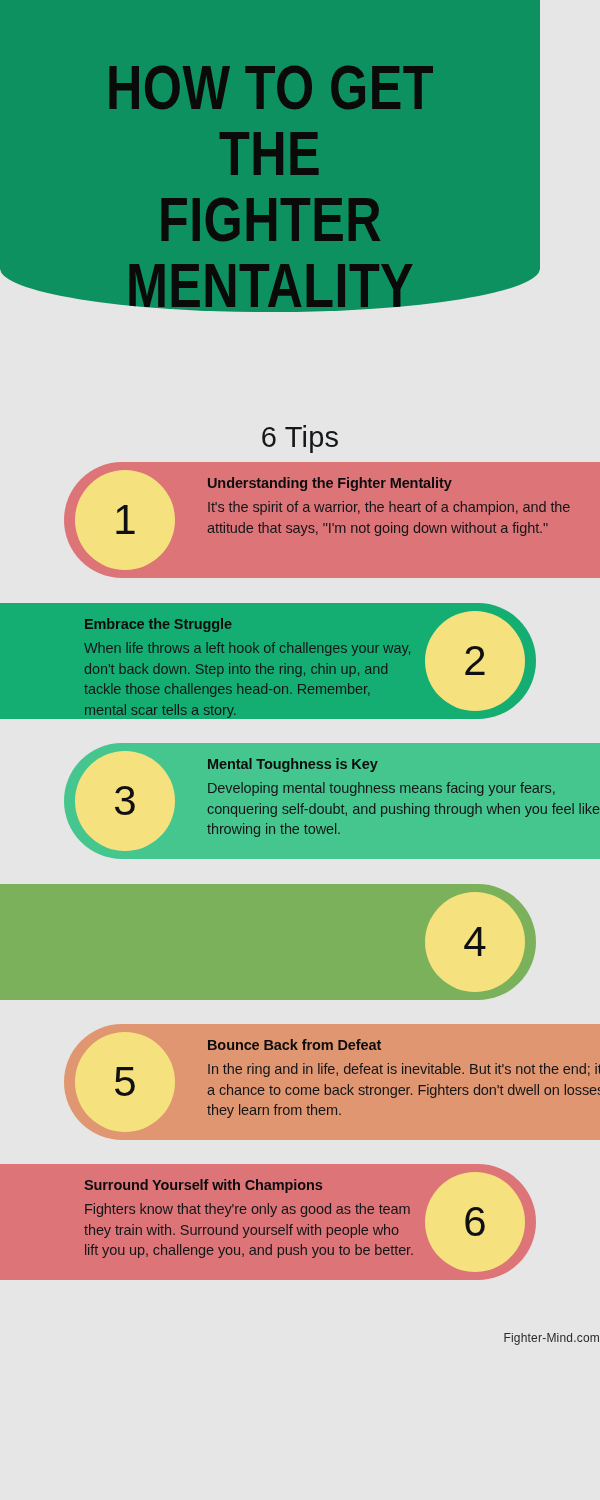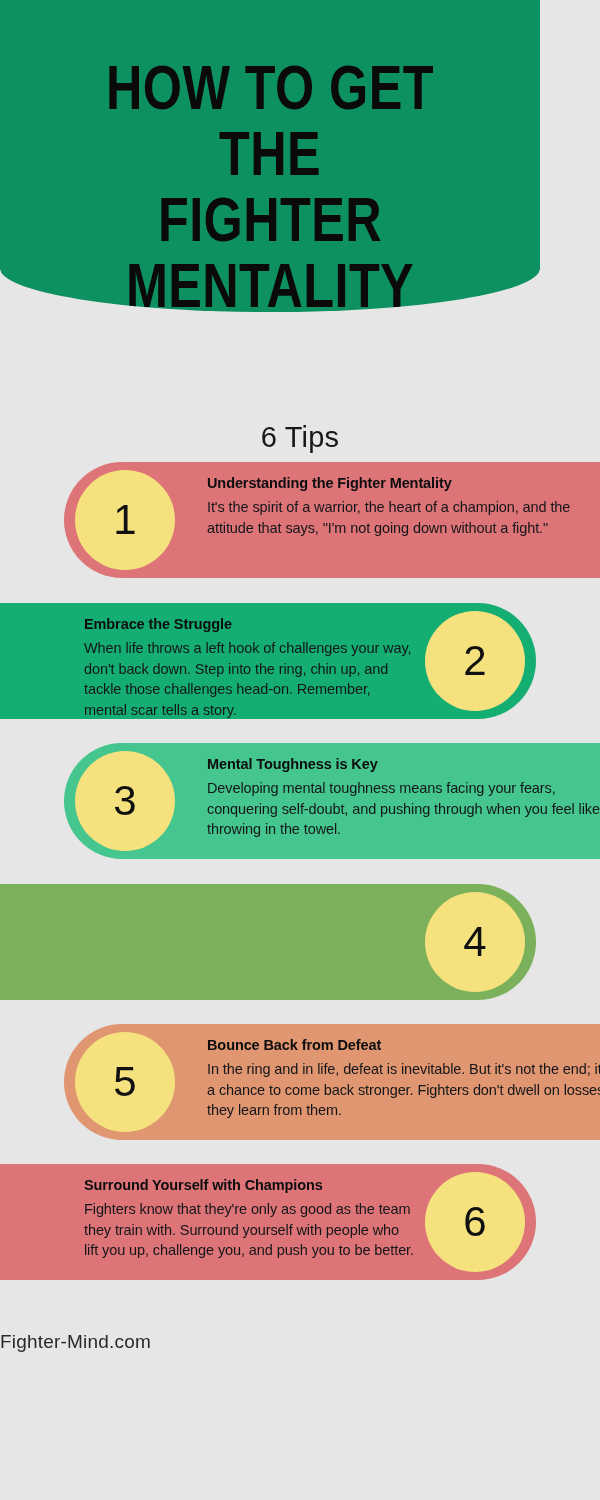--- a/index.html
+++ b/index.html
@@ -100,22 +100,22 @@
     color:#14161a;
     line-height:20.5px;
     letter-spacing:-0.1px;
   }
 
   
   .footer {
     position:absolute;
     left:0; right:0;
     top:1331px;
-    text-align:left;
-    font-size:19px;
+    text-align:right;
+    font-size:12px;
     font-weight:400;
     color:#2a2a2c;
     letter-spacing:0.2px;
   }
 </style>
 </head>
 <body>
 
 <div class="header">
   <div class="header-title">HOW TO GET THE

